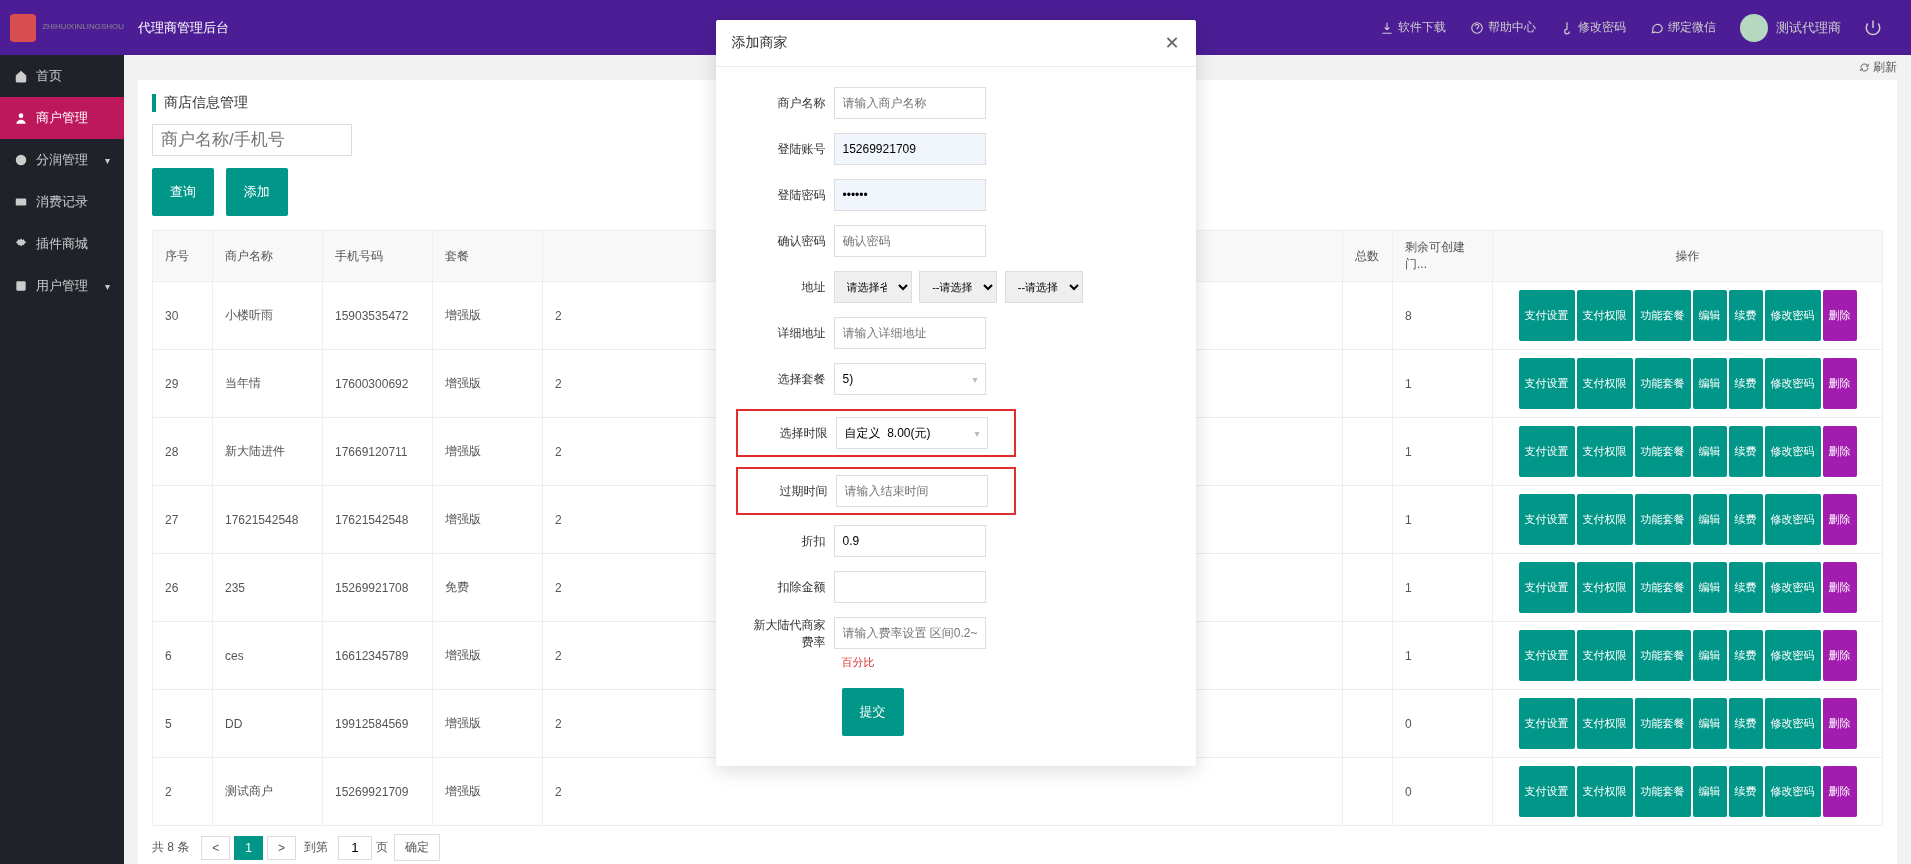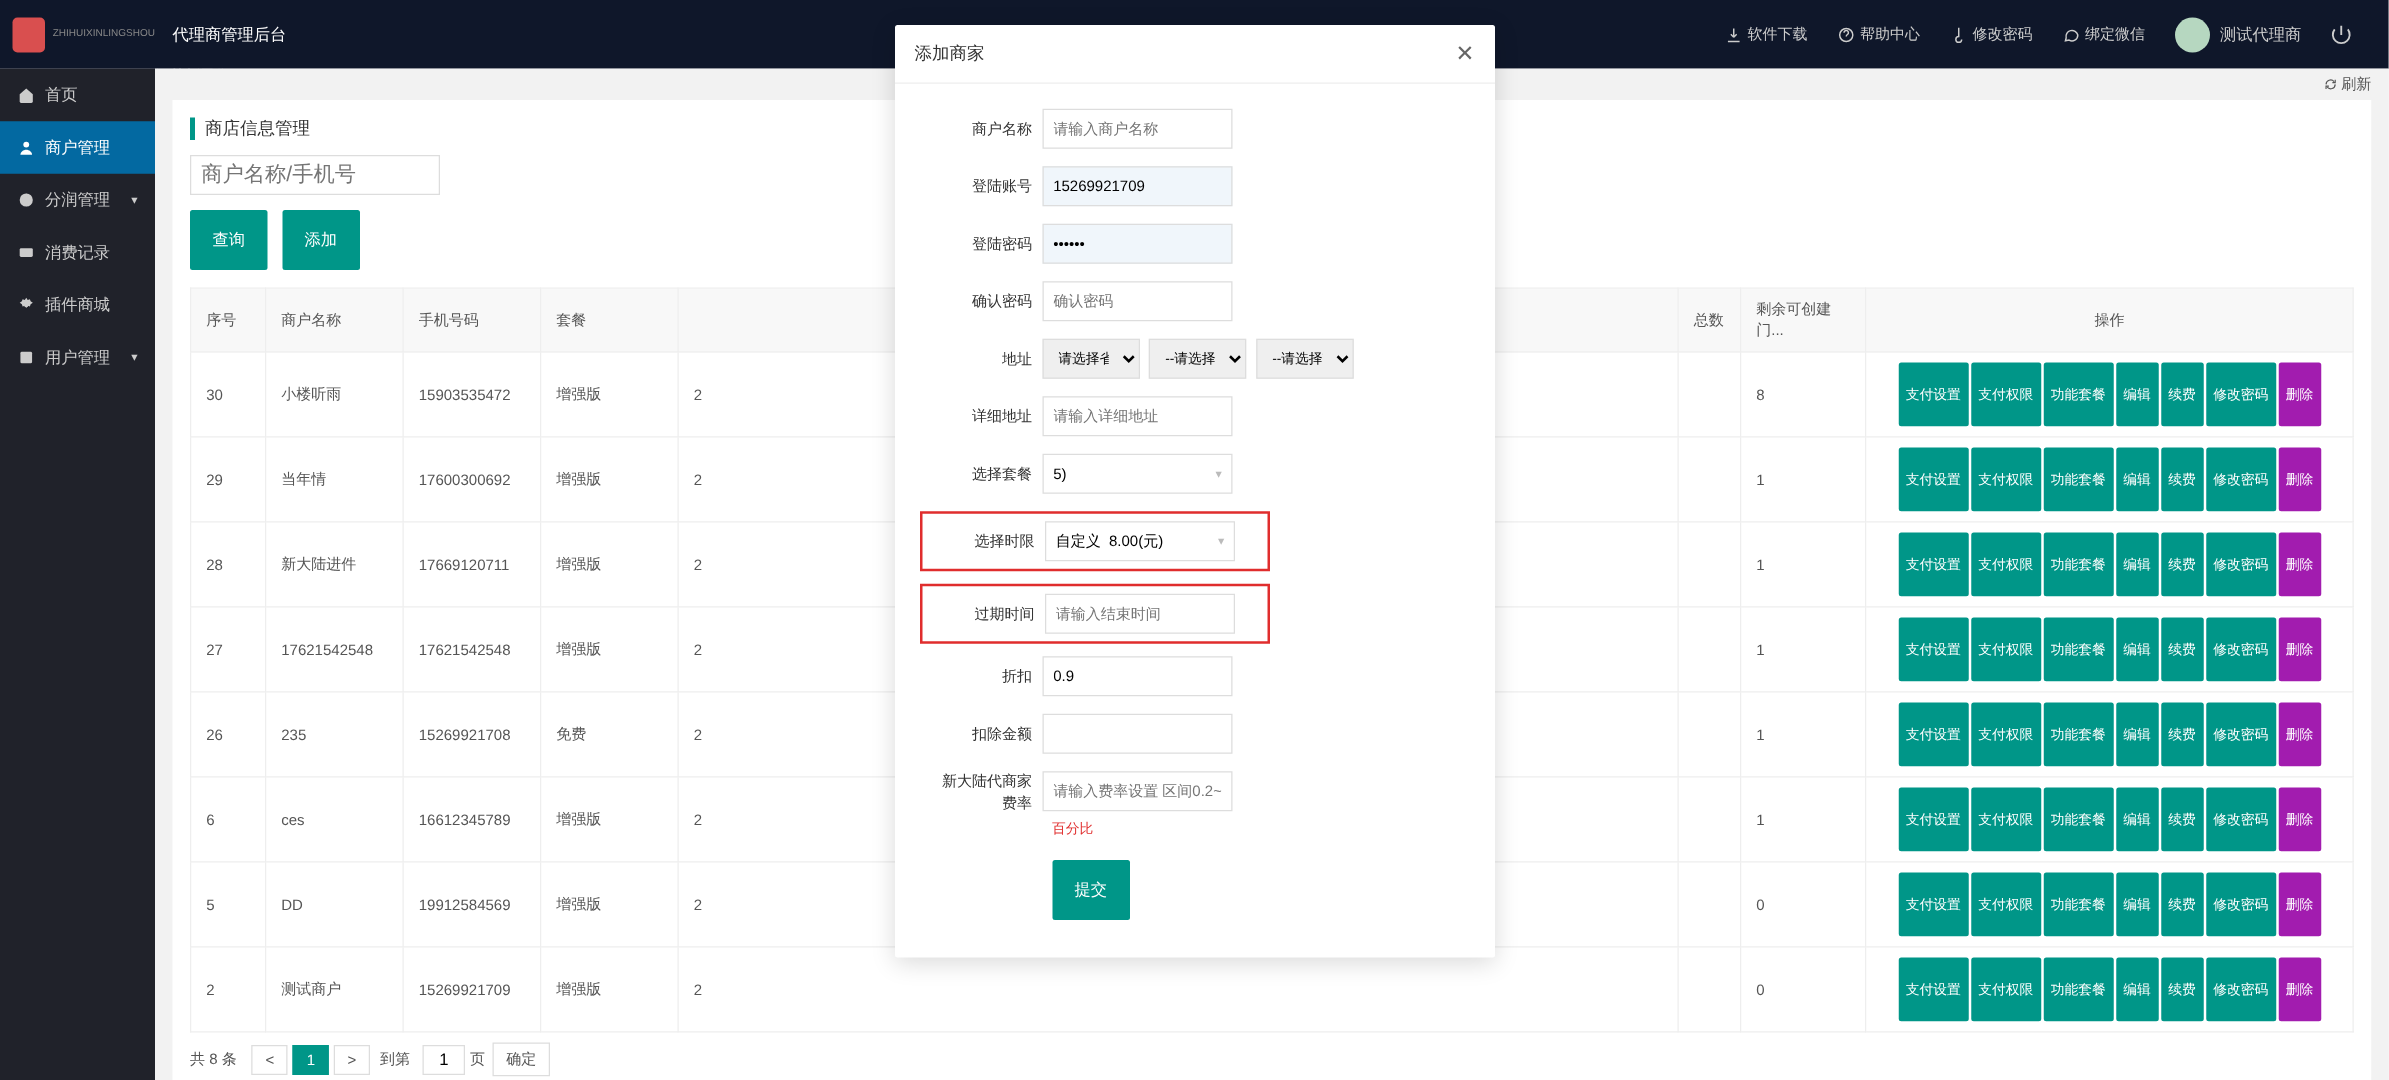--- a/index.html
+++ b/index.html
@@ -1,37 +1,37 @@
 <!DOCTYPE html>
 <html><head>
 <meta charset="utf-8">
 <style>
 * { box-sizing: border-box; margin: 0; padding: 0; }
 body { font-family: "Microsoft YaHei", Arial, sans-serif; font-size: 13px; background: #f5f5f5; color: #333; overflow: hidden; width: 1911px; height: 864px; position: relative; }
 
 
-.topbar { height: 55px; background: #0f172a; display: flex; align-items: center; color: #ccc; }
+.topbar { height: 55px; background: #4c1d95; display: flex; align-items: center; color: #ccc; }
 .logo-box { width: 124px; display: flex; align-items: center; padding-left: 10px; }
 .logo-icon { width: 28px; height: 28px; background: #d94f4f; border-radius: 4px; display: inline-block; margin-right: 6px; position: relative; }
 .logo-text { display: flex; flex-direction: column; line-height: 1.1; }
 .logo-text .main { font-size: 12px; font-weight: bold; color: #fff; }
 .logo-text .sub { font-size: 8px; color: #888; }
 .system-title { color: #fff; font-size: 13px; margin-left: 14px; }
 .topbar-right { margin-left: auto; display: flex; align-items: center; height: 100%; padding-right: 18px; }
 .topbar-item { display: flex; align-items: center; color: #ccc; padding: 0 12px; height: 100%; cursor: pointer; font-size: 12px; }
 .topbar-item svg { width: 14px; height: 14px; margin-right: 4px; }
 .avatar-item { display: flex; align-items: center; padding: 0 12px; }
 .avatar { width: 28px; height: 28px; background: #b6d7c0; border-radius: 50%; margin-right: 8px; }
 .power-btn { width: 40px; height: 40px; display: flex; align-items: center; justify-content: center; cursor: pointer; }
 
 
 .sidebar { position: absolute; top: 55px; left: 0; width: 124px; bottom: 0; background: #20222a; color: #ccc; }
 .side-item { display: flex; align-items: center; padding: 12px 14px; cursor: pointer; font-size: 13px; }
 .side-item svg { width: 14px; height: 14px; margin-right: 8px; fill: #ccc; }
-.side-item.active { background: #0369a1; color: #fff; }
+.side-item.active { background: #be185d; color: #fff; }
 .side-item.active svg { fill: #fff; }
 .side-item .chev { margin-left: auto; font-size: 10px; }
 
 
 .main { position: absolute; top: 55px; left: 124px; right: 0; bottom: 0; background: #f2f2f2; overflow: hidden; }
 .refresh-bar { text-align: right; padding: 4px 14px; color: #555; font-size: 12px; margin-left: 44px; }
 .refresh-bar span { cursor: pointer; }
 
 .content-panel { background: #fff; margin: 0 14px 14px 14px; padding: 14px; }
 .page-title { border-left: 4px solid #009688; padding-left: 8px; font-size: 14px; margin-bottom: 12px; color: #333; }

